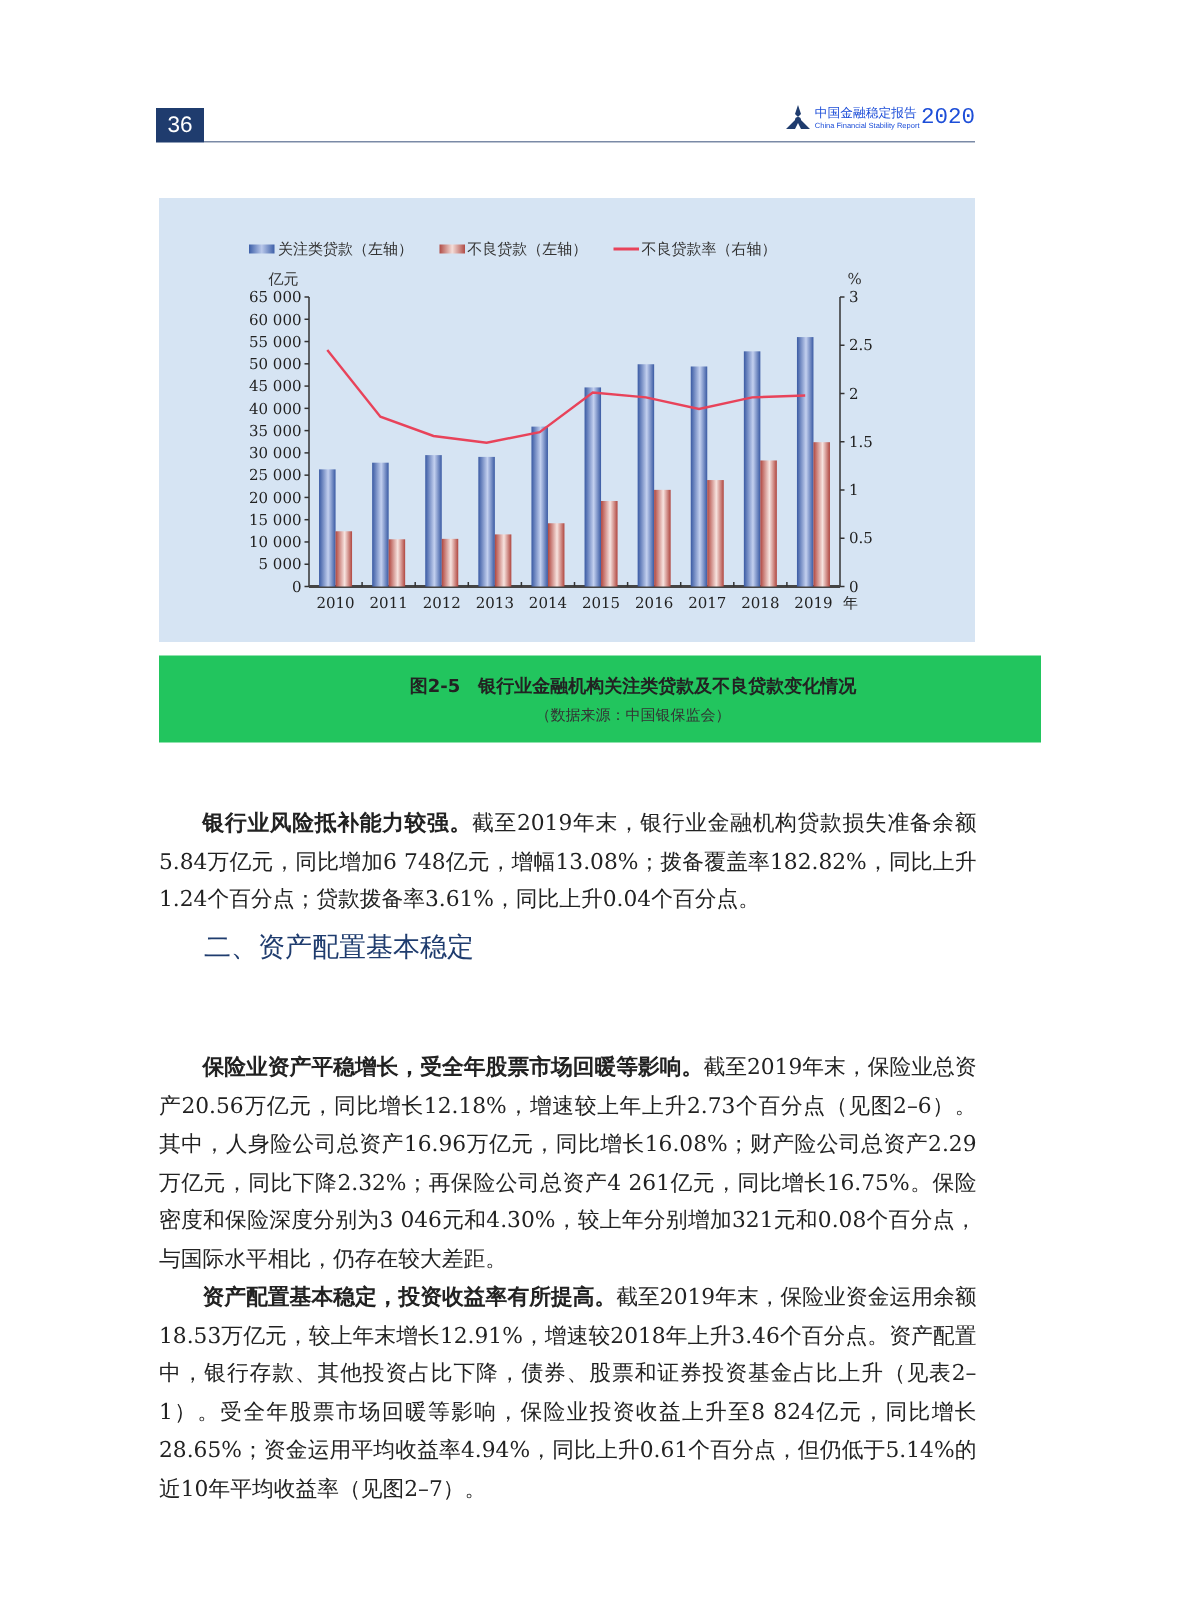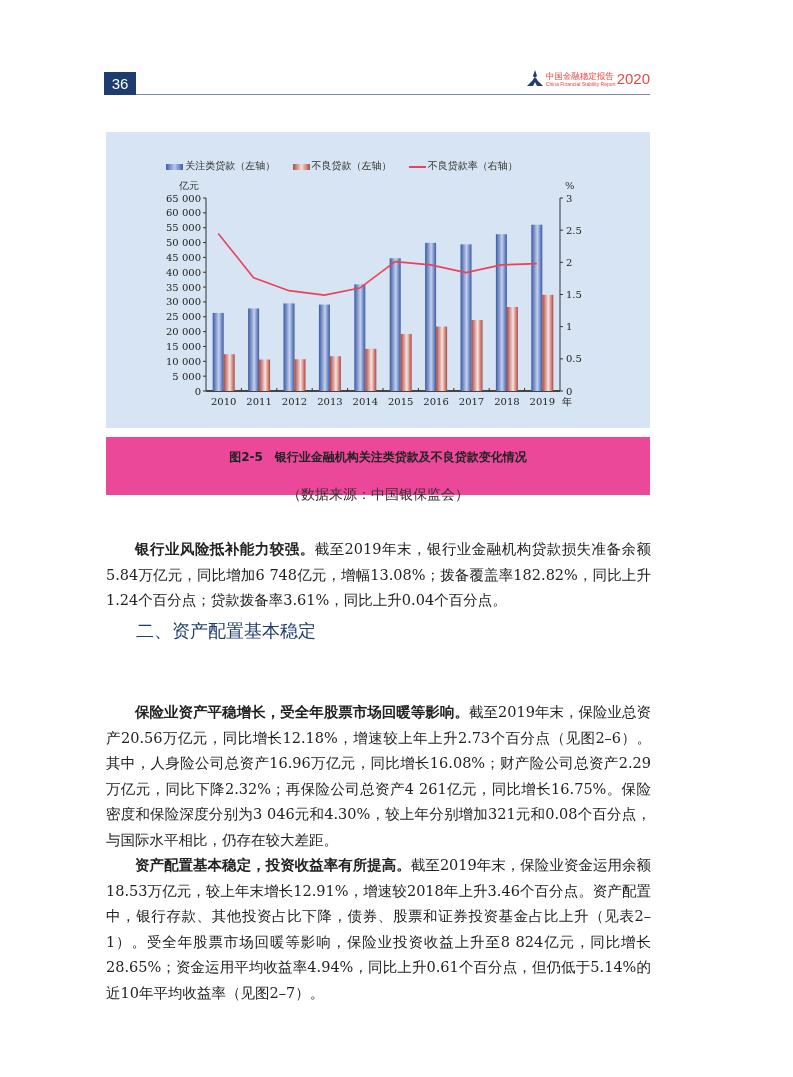--- a/index.html
+++ b/index.html
@@ -1,27 +1,27 @@
 <!DOCTYPE html>
 <html><head>
 <meta charset="utf-8">
 <style>
   html,body{margin:0;padding:0;background:#fff;}
   body{width:793px;height:1077px;position:relative;overflow:hidden;font-family:"DejaVu Serif","Liberation Serif",serif;color:#222;}
   .pn{position:absolute;left:104px;top:72px;width:32px;height:23px;background:#1f3c6e;color:#fff;font-family:"Liberation Sans",sans-serif;font-size:15px;line-height:23px;text-align:center;}
   .hline{position:absolute;left:136px;top:94px;width:514px;height:1px;background:#7a8aa6;}
-  .brand{position:absolute;right:143px;top:70px;display:flex;align-items:flex-end;color:#ef4444;}
+  .brand{position:absolute;right:143px;top:70px;display:flex;align-items:flex-end;color:#1d4ed8;}
   .brand .logo{width:16px;height:18px;margin-right:3px;}
   .brand .cn{font-family:"DejaVu Sans",sans-serif;font-size:8.5px;line-height:10px;}
   .brand .en{font-family:"Liberation Sans",sans-serif;font-size:5px;line-height:7px;}
-  .brand .yr{font-family:Liberation Sans, sans-serif;font-size:15px;line-height:18px;margin-left:1px;}
+  .brand .yr{font-family:Liberation Mono, monospace;font-size:15px;line-height:18px;margin-left:1px;}
   .chartbox{position:absolute;left:106px;top:132px;width:544px;height:296px;background:#d6e4f3;}
-  .capbox{position:absolute;left:106px;top:437px;width:544px;height:58px;background:#ec4899;text-align:center;}
+  .capbox{position:absolute;left:106px;top:437px;width:544px;height:58px;background:#22c55e;text-align:center;padding-left:44px;}
   .cap-title{margin-top:12px;font-family:"DejaVu Sans",sans-serif;font-size:12px;font-weight:bold;color:#222;}
-  .cap-src{margin-top:20px;font-family:"DejaVu Sans",sans-serif;font-size:14px;color:#333;}
+  .cap-src{margin-top:4px;font-family:"DejaVu Sans",sans-serif;font-size:10px;color:#333;}
   .legend{position:absolute;left:0;top:27px;width:472px;text-align:center;font-size:10px;font-family:"DejaVu Serif",serif;color:#333;}
   .legend span.item{margin:0 7px;}
   .sw{display:inline-block;width:17px;height:6px;vertical-align:middle;margin-right:2px;}
   .sw.blue{background:linear-gradient(90deg,#3d5fa8,#b9c8ea,#3d5fa8);}
   .sw.red{background:linear-gradient(90deg,#b04c46,#f4ddd8,#b04c46);}
   .sw.line{height:2px;background:#e8435a;}
   .para{position:absolute;left:106px;width:545px;font-size:14.5px;line-height:25.6px;text-align:justify;margin-top:24px;}
   .para b{font-family:"DejaVu Sans",sans-serif;font-weight:bold;}
   .h2{position:absolute;left:136px;top:619px;font-family:"DejaVu Sans",sans-serif;font-size:18px;color:#1f3c6e;}
   svg text{font-family:"DejaVu Serif","Liberation Serif",serif;}

